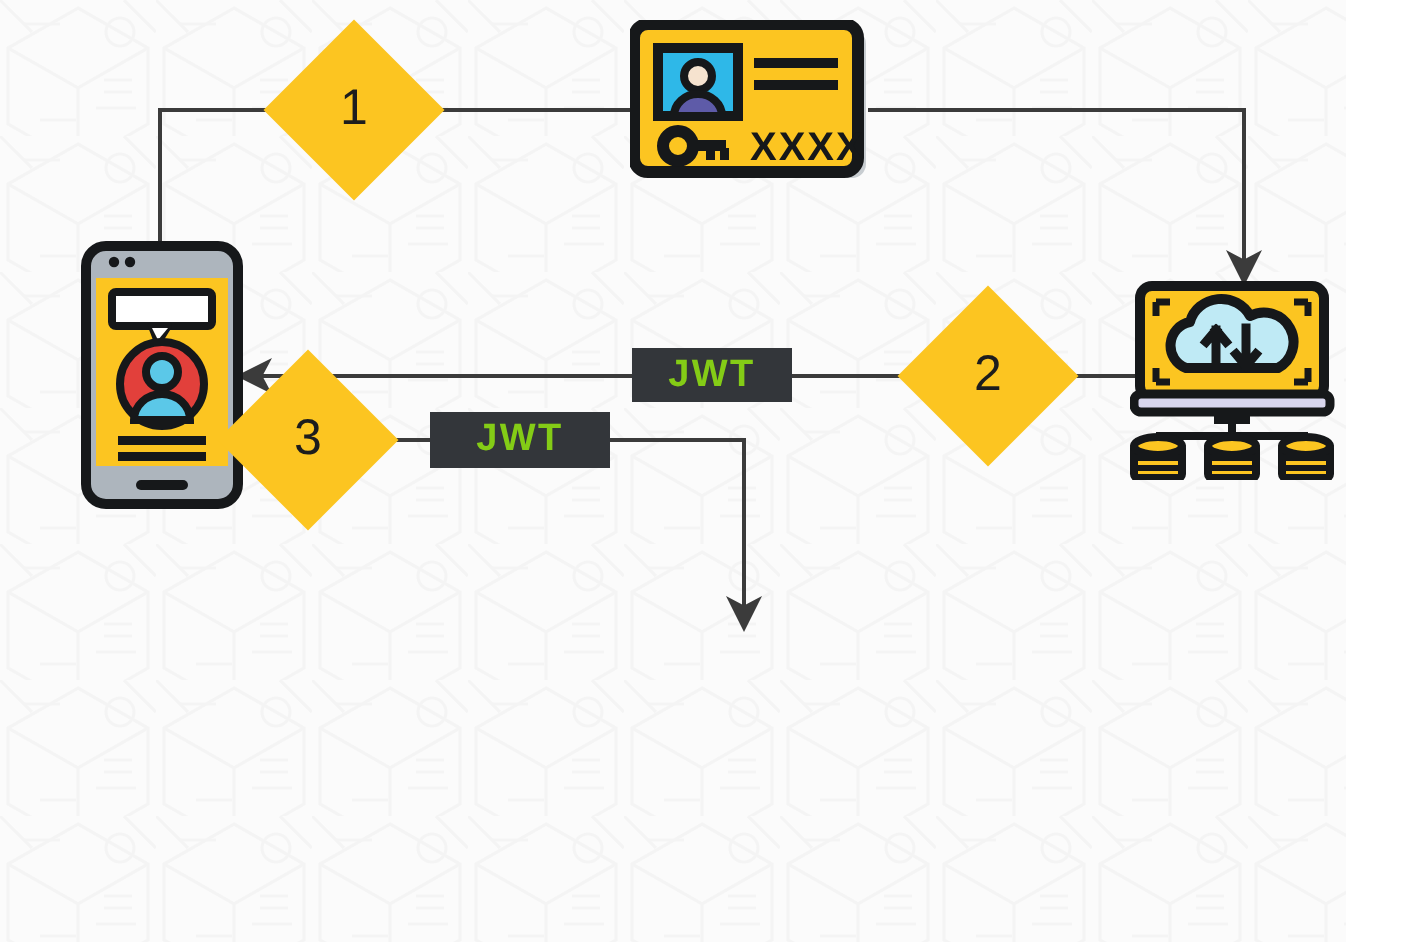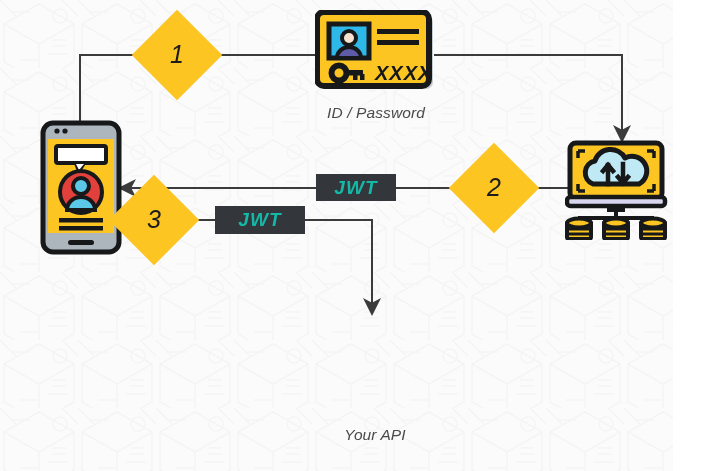--- a/index.html
+++ b/index.html
@@ -9,21 +9,20 @@
   }
   body {
     font-family: "Liberation Sans", sans-serif;
   }
   #canvas {
     position: relative;
     width: 673px;
     height: 471px;
     background-color: #fbfbfb;
     overflow: hidden;
-    font-style: italic;
   }
   #bg-texture {
     position: absolute;
     inset: 0;
     opacity: 0.55;
     pointer-events: none;
   }
   .node {
     position: absolute;
   }
@@ -53,21 +52,21 @@
     position: relative;
     color: #1d1d1d;
     font-size: 25px;
     font-family: "Liberation Sans", sans-serif;
     line-height: 1;
     padding-bottom: 2px;
   }
   .tag {
     position: absolute;
     background: #33363a;
-    color: #14b8a6;
+    color: #84cc16;
     font-size: 19px;
     font-weight: bold;
     letter-spacing: 1.2px;
     display: flex;
     align-items: center;
     justify-content: center;
     font-family: "Liberation Sans", sans-serif;
   }
   svg.lines {
     position: absolute;
@@ -130,21 +129,20 @@
       <path d="M22,48 a12,11 0 0 1 24,0 z" fill="#5E5BA8" stroke="#16181a" stroke-width="4"></path>
       <rect x="62" y="19" width="42" height="5" fill="#16181a"></rect>
       <rect x="62" y="30" width="42" height="5" fill="#16181a"></rect>
       <circle cx="24" cy="63" r="7.5" fill="none" stroke="#16181a" stroke-width="6"></circle>
       <rect x="30" y="60" width="18" height="5.5" fill="#16181a"></rect>
       <rect x="38" y="64" width="4.5" height="6" fill="#16181a"></rect>
       <rect x="45" y="64" width="4.5" height="6" fill="#16181a"></rect>
       <text x="60" y="70" font-family="Liberation Sans, sans-serif" font-size="20" font-weight="bold" fill="#16181a" letter-spacing="1">XXXX</text>
     </svg>
   </div>
-  <div class="caption" style="left:300px; top:103px; width:152px;">ID /  Password</div>
 
   <div class="node" style="left:40px; top:120px; width:82px; height:135px;">
     <svg width="82" height="135" viewBox="0 0 82 135">
       <rect x="3" y="3" width="76" height="129" rx="10" fill="#ADB5BD" stroke="#16181a" stroke-width="5"></rect>
       <rect x="8" y="19" width="66" height="94" fill="#FCC521"></rect>
       <circle cx="17" cy="11" r="2.6" fill="#16181a"></circle>
       <circle cx="25" cy="11" r="2.6" fill="#16181a"></circle>
       <rect x="28" y="120" width="26" height="5" rx="2.5" fill="#16181a"></rect>
 
       <g>
@@ -190,21 +188,20 @@
         <path d="M40,89 h22 M40,94 h22" stroke="#16181a" stroke-width="3"></path>
       </g>
       <g>
         <rect x="76" y="82" width="24" height="17" rx="2" fill="#FCC521" stroke="#16181a" stroke-width="4"></rect>
         <ellipse cx="88" cy="83" rx="12" ry="4.5" fill="#FCC521" stroke="#16181a" stroke-width="4"></ellipse>
         <path d="M77,89 h22 M77,94 h22" stroke="#16181a" stroke-width="3"></path>
       </g>
     </svg>
   </div>
 
-  <div class="caption" style="left:310px; top:425px; width:130px;">Your API</div>
 
   <div class="diamond" style="left:145px; top:23px; width:64px; height:64px;">
     <span class="shape"></span>
     <span class="num">1</span>
   </div>
 
   <div class="diamond" style="left:462px; top:156px; width:64px; height:64px;">
     <span class="shape"></span>
     <span class="num">2</span>
   </div>

